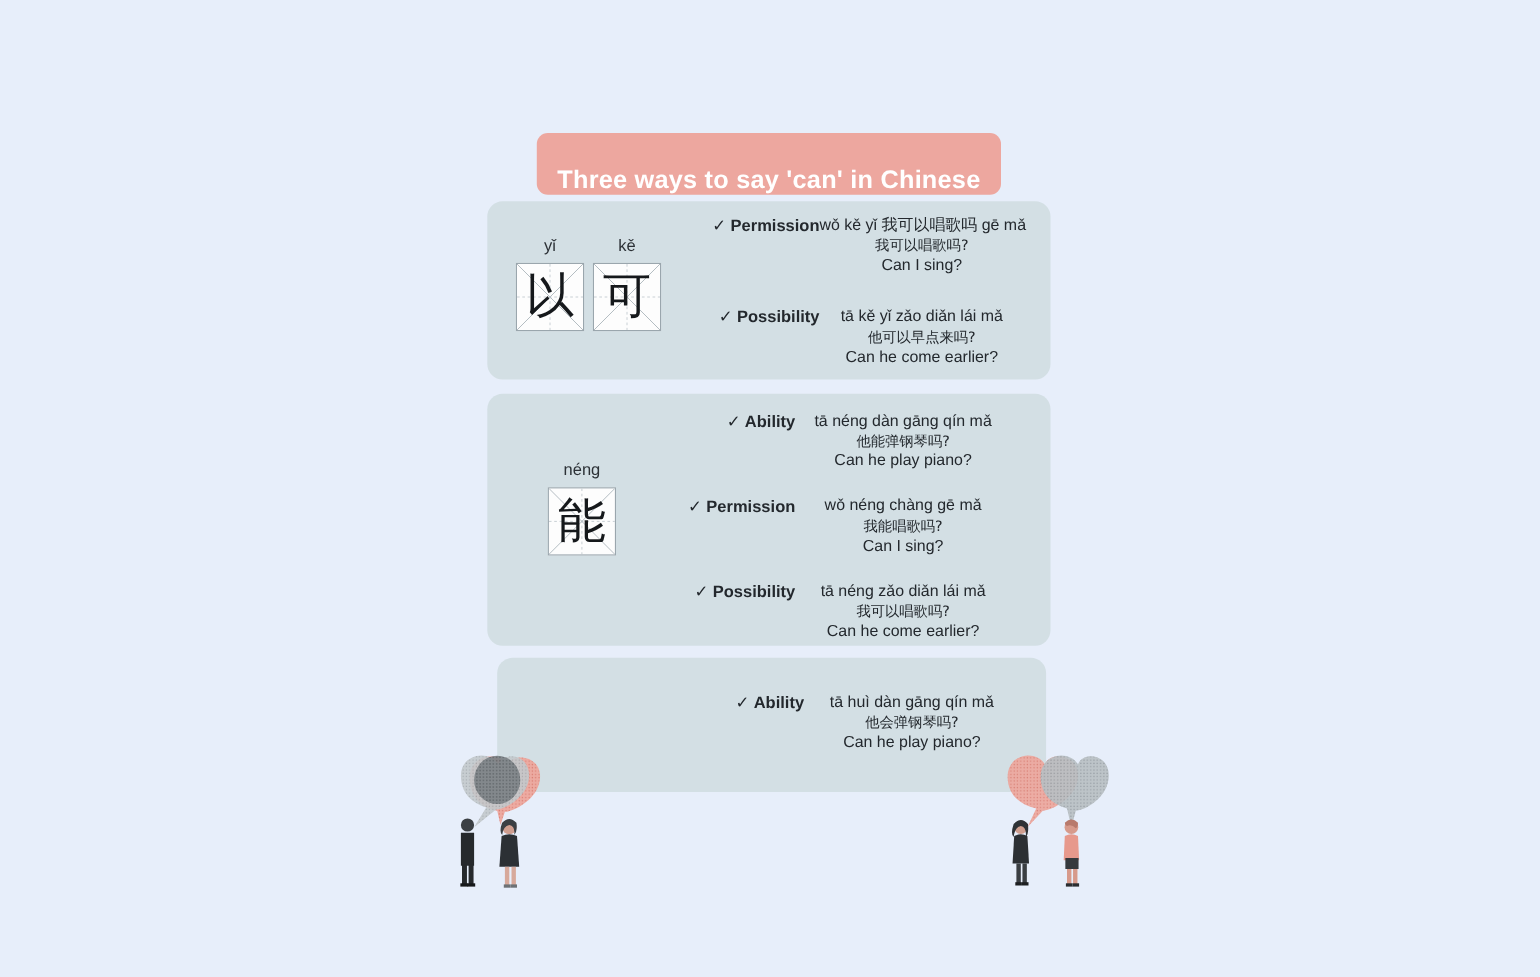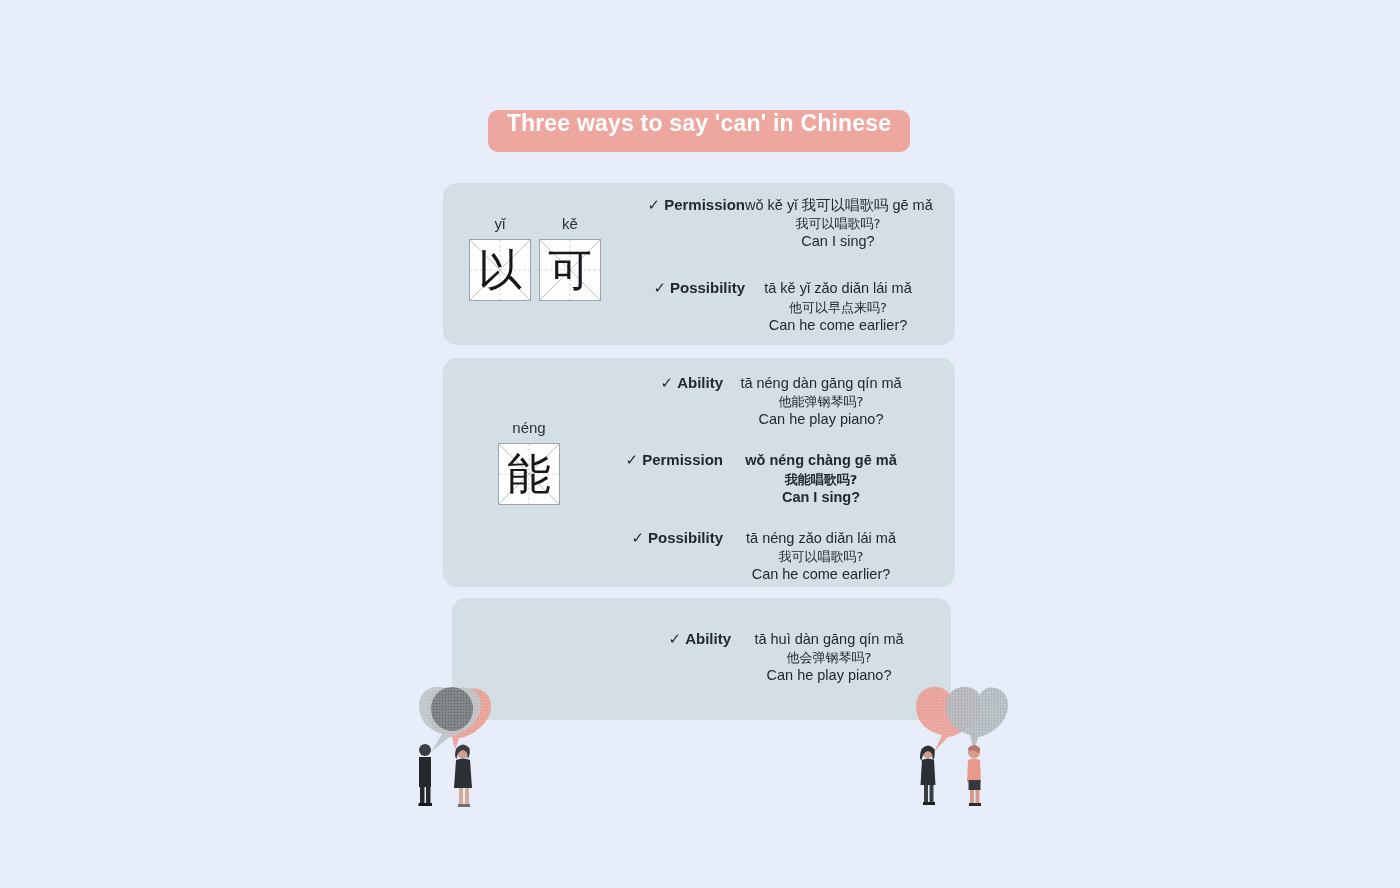--- a/index.html
+++ b/index.html
@@ -12,27 +12,27 @@
     background: #e7eefa;
     font-family: "Liberation Sans", sans-serif;
     overflow: hidden;
     position: relative;
   }
 
   
   #title-banner {
     position: absolute;
     left: 488px;
-    top: 110px;
+    top: 121px;
     width: 422px;
-    height: 42px;
+    height: 56px;
     background: #eda79f;
     border-radius: 10px;
     display: flex;
-    align-items: flex-start;
+    align-items: flex-end;
     justify-content: center;
     box-sizing: border-box;
   }
   #title-banner .title-text {
     color: #ffffff;
     font-size: 23px;
     font-weight: bold;
     letter-spacing: 0.2px;
     white-space: nowrap;
   }
@@ -224,21 +224,21 @@
         <div class="ex-pinyin">tā néng dàn gāng qín mǎ</div>
         <div class="ex-hanzi">他能弹钢琴吗?</div>
         <div class="ex-eng">Can he play piano?</div>
       </div>
     </div>
 
     <div class="usage-row" style="margin-bottom: 22px;">
       <div class="usage-label" style="width: 110px;">
         <span class="usage-check">✓</span><span>Permission</span>
       </div>
-      <div class="example" style="width: 196px; font-weight: bold;">
+      <div class="example" style="width: 196px;">
         <div class="ex-pinyin">wǒ néng chàng gē mǎ</div>
         <div class="ex-hanzi">我能唱歌吗?</div>
         <div class="ex-eng">Can I sing?</div>
       </div>
     </div>
 
     <div class="usage-row">
       <div class="usage-label" style="width: 110px;">
         <span class="usage-check">✓</span><span>Possibility</span>
       </div>

